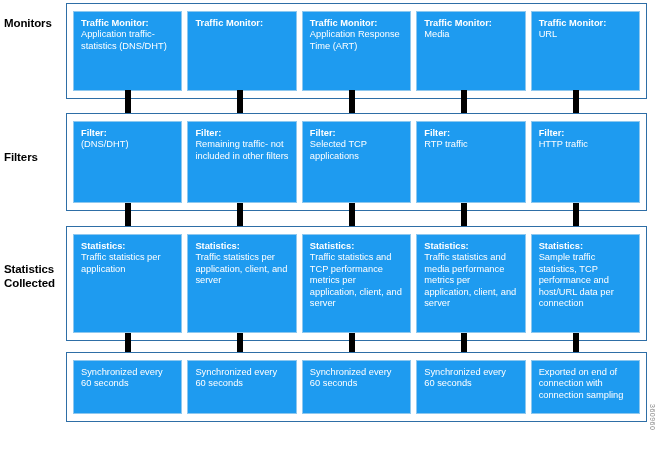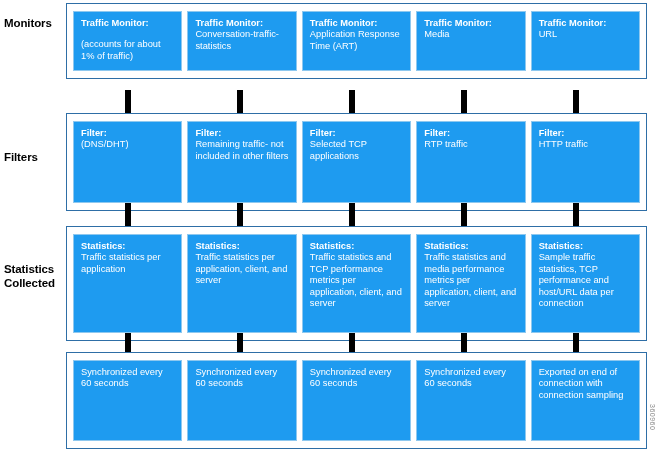--- a/index.html
+++ b/index.html
@@ -111,29 +111,28 @@
 </style>
 </head>
 <body>
 
 <div id="diagram">
 
   <div class="row-label" style="top:16px;">Monitors</div>
   <div class="row-label" style="top:150px;">Filters</div>
   <div class="row-label" style="top:262px;">Statistics Collected</div>
 
-  <div class="stage" style="top:3px; height:76px;">
-    <div class="boxrow">
-      <div class="box">
-        <span class="hd">Traffic Monitor:</span>
-        <span class="bd2">(accounts for about 1% of traffic)</span>
-      </div>
-      <div class="box">
-        <span class="hd">Traffic Monitor:</span>
-        <span class="bd">Conversation-traffic-statistics</span>
+  <div class="stage" style="top:3px; height:96px;">
+    <div class="boxrow">
+      <div class="box">
+        <span class="hd">Traffic Monitor:</span>
+        <span class="bd">Application traffic-statistics (DNS/DHT)</span>
+      </div>
+      <div class="box">
+        <span class="hd">Traffic Monitor:</span>
       </div>
       <div class="box">
         <span class="hd">Traffic Monitor:</span>
         <span class="bd">Application Response Time (ART)</span>
       </div>
       <div class="box">
         <span class="hd">Traffic Monitor:</span>
         <span class="bd">Media</span>
       </div>
       <div class="box">
@@ -249,21 +248,21 @@
   </div>
   <div class="arrow" style="left:458px; top:333px; height:36px;">
     <div class="shaft" style="height:28px;"></div>
       <div class="head" style="top:28px;"></div>
   </div>
   <div class="arrow" style="left:570px; top:333px; height:36px;">
     <div class="shaft" style="height:28px;"></div>
       <div class="head" style="top:28px;"></div>
   </div>
 
-  <div class="stage" style="top:352px; height:97px;">
+  <div class="stage" style="top:352px; height:70px;">
     <div class="boxrow">
       <div class="box">
         <span class="bd">Synchronized every 60 seconds</span>
       </div>
       <div class="box">
         <span class="bd">Synchronized every 60 seconds</span>
       </div>
       <div class="box">
         <span class="bd">Synchronized every 60 seconds</span>
       </div>

